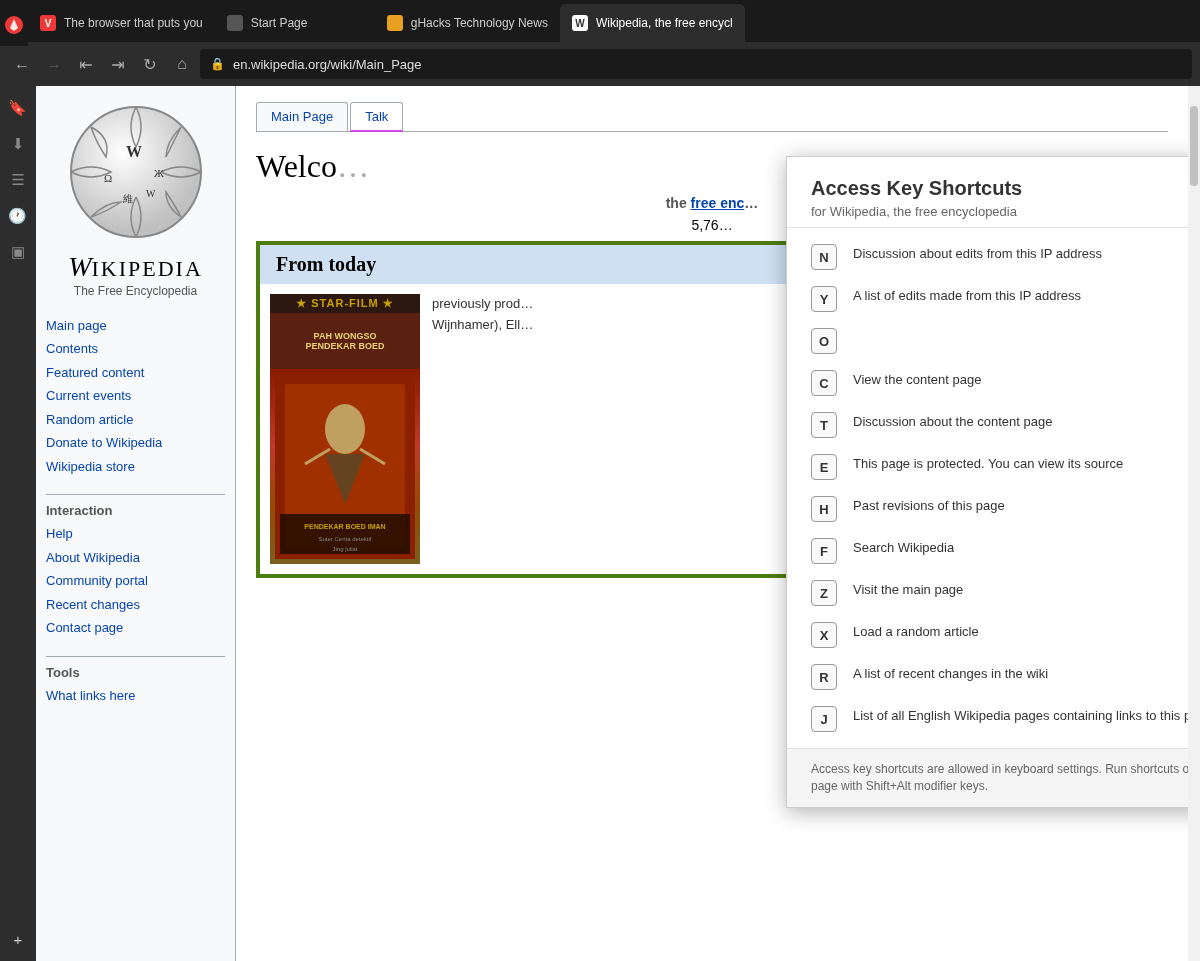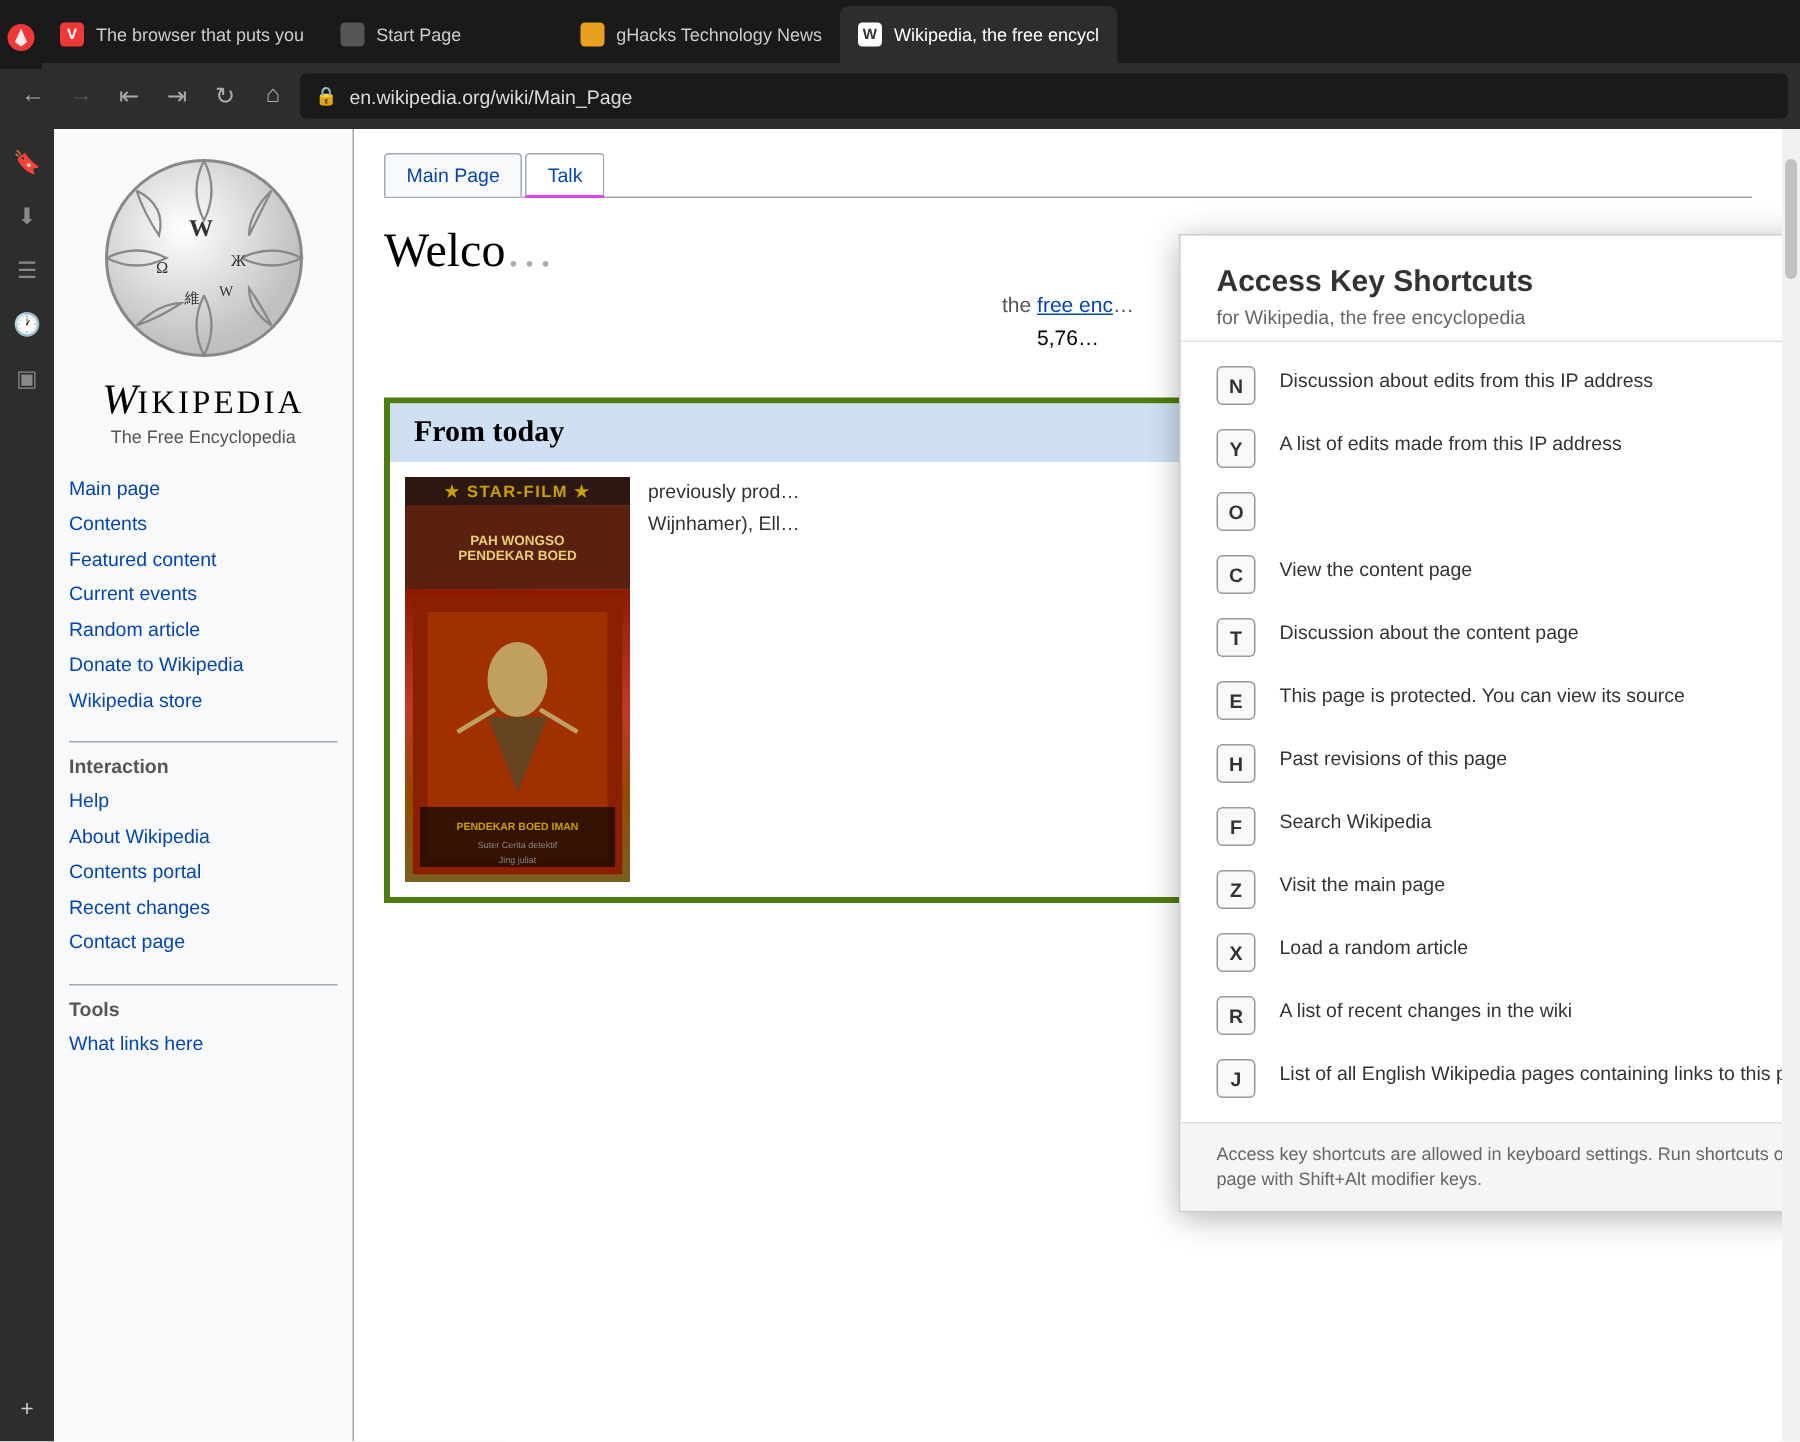--- a/index.html
+++ b/index.html
@@ -45,23 +45,23 @@
     .wiki-nav-section { margin-bottom: 16px; }
     .wiki-nav-divider { border: none; border-top: 1px solid #a2a9b1; margin: 8px 0; }
     .wiki-section-title { font-size: 13px; color: #555; font-weight: bold; margin-bottom: 4px; }
 
     
     .wiki-main { flex: 1; padding: 16px 20px; overflow-y: auto; position: relative; }
     .wiki-tabs { display: flex; border-bottom: 1px solid #a2a9b1; margin-bottom: 16px; }
     .wiki-tab { padding: 6px 14px; font-size: 13px; color: #0645ad; cursor: pointer; border: 1px solid #a2a9b1; border-bottom: none; margin-right: 2px; background: #f8f9fa; border-radius: 3px 3px 0 0; }
     .wiki-tab.active { background: #fff; color: #0645ad; border-bottom: 2px solid #d946ef; margin-bottom: -1px; }
     .wiki-welcome { font-size: 32px; font-family: Georgia, serif; text-align: left; margin-bottom: 10px; }
-    .wiki-tagline { text-align: center; font-size: 14px; color: #555; margin-bottom: 6px; }
+    .wiki-tagline { text-align: center; font-size: 14px; color: #555; margin-bottom: 6px; font-weight: bold; }
     .wiki-tagline a { color: #0645ad; }
-    .wiki-count { text-align: center; font-size: 14px; margin-bottom: 32px; }
+    .wiki-count { text-align: center; font-size: 14px; margin-bottom: 8px; }
 
     .from-today-box { border: 4px solid #4d7c0f; margin-bottom: 12px; }
     .from-today-header { background: #cee0f2; padding: 8px 16px; font-size: 20px; font-weight: bold; font-family: Georgia, serif; }
 
     
     .scroll-track { width: 12px; background: #f1f1f1; }
     .scroll-thumb { width: 8px; margin: 2px auto; height: 80px; background: #c1c1c1; border-radius: 4px; }
 
     
     .modal-overlay { position: absolute; top: 0; left: 0; right: 0; bottom: 0; z-index: 100; }
@@ -181,21 +181,21 @@
         <a class="wiki-nav-link" href="#">Donate to Wikipedia</a>
         <a class="wiki-nav-link" href="#">Wikipedia store</a>
       </div>
 
       <hr class="wiki-nav-divider">
 
       <div class="wiki-nav-section">
         <div class="wiki-section-title">Interaction</div>
         <a class="wiki-nav-link" href="#">Help</a>
         <a class="wiki-nav-link" href="#">About Wikipedia</a>
-        <a class="wiki-nav-link" href="#">Contents portal</a>
+        <a class="wiki-nav-link" href="#">Community portal</a>
         <a class="wiki-nav-link" href="#">Recent changes</a>
         <a class="wiki-nav-link" href="#">Contact page</a>
       </div>
 
       <hr class="wiki-nav-divider">
 
       <div class="wiki-nav-section">
         <div class="wiki-section-title">Tools</div>
         <a class="wiki-nav-link" href="#">What links here</a>
       </div>

